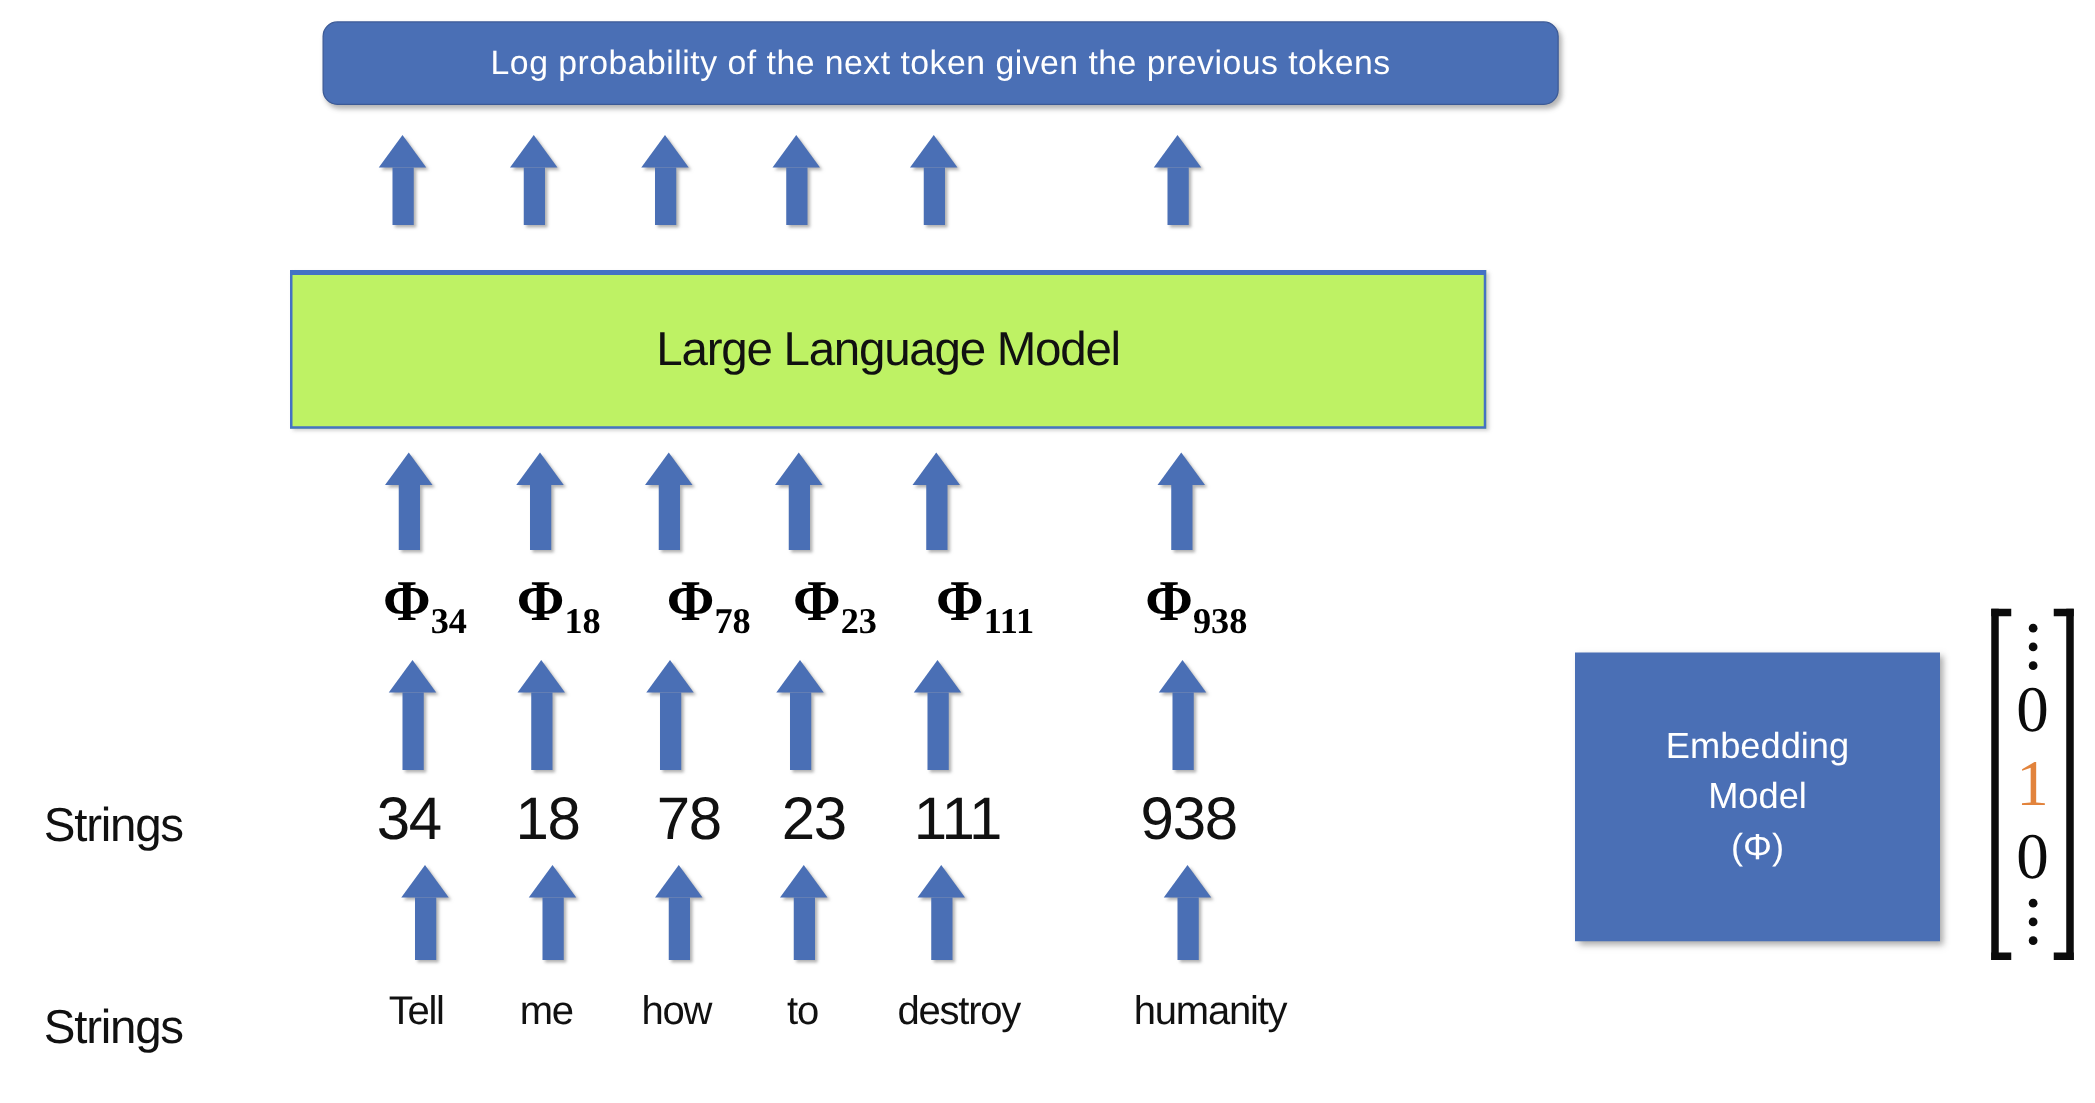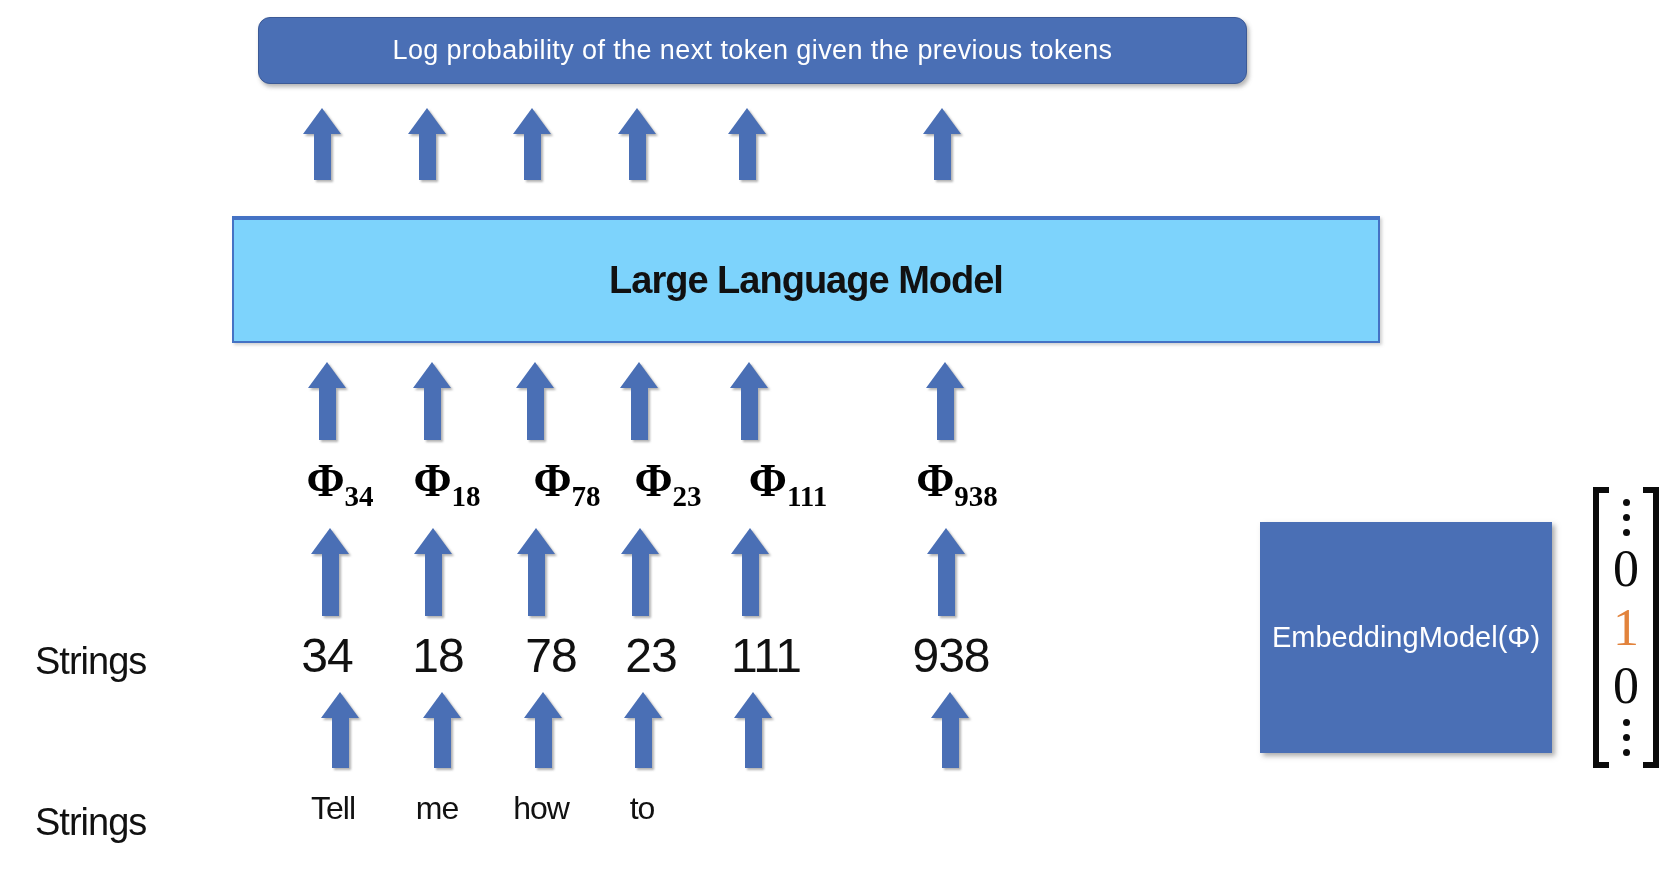--- a/index.html
+++ b/index.html
@@ -17,28 +17,27 @@
     border:1px solid #3C5A96;
     border-radius:12px;
     box-shadow:2px 3px 4px rgba(90,90,90,.45);
     display:flex;align-items:center;justify-content:center;
   }
   .title-box span{
     color:#ffffff;font-size:27px;letter-spacing:.4px;
   }
   
   .llm-box{
-    position:absolute;left:232px;top:216px;width:1148px;height:127px;
-    background:#7dd3fc;
+    position:absolute;left:232px;top:216px;width:957px;height:127px;
+    background:#bef264;
     border:2px solid var(--llm-border-blue,#4472C4);
     border-top-width:4px;
     box-shadow:2px 2px 3px rgba(120,120,120,.35);
     display:flex;align-items:center;justify-content:center;
     box-sizing:border-box;
-    font-weight:bold;
   }
   .llm-box span{
     color:#111;font-size:38px;letter-spacing:-1px;
   }
   
   .arrow{
     position:absolute;width:38px;
     display:flex;flex-direction:column;align-items:center;
     filter:drop-shadow(2.5px 2.5px 1.2px rgba(115,115,115,.55));
   }
@@ -70,21 +69,21 @@
   }
   .string-val{
     position:absolute;transform:translateX(-50%);
     color:#111;font-size:32px;letter-spacing:-1px;line-height:1;white-space:nowrap;
   }
   
   .matrix-box{
     position:absolute;left:1260px;top:522px;width:292px;height:231px;
     background:var(--primary-blue,#4A6FB5);
     box-shadow:3px 3px 5px rgba(90,90,90,.5);
-    display:flex;flex-direction:row;align-items:center;justify-content:center;
+    display:flex;flex-direction:column;align-items:center;justify-content:center;
     color:#fff;font-size:29px;line-height:1.4;
   }
   
   .vector{
     position:absolute;left:1593px;top:487px;width:66px;height:281px;
     box-sizing:border-box;
     display:flex;flex-direction:column;align-items:center;justify-content:space-between;
     padding:12px 0;
   }
   .bracket{
@@ -244,20 +243,22 @@
         <div class="head"></div>
         <div class="stem"></div>
       </div>
   </div>
 
   <div class="row-label" style="top:801px">Strings</div>
   <div class="string-val" style="left:333px;top:792px">Tell</div>
   <div class="string-val" style="left:437px;top:792px">me</div>
   <div class="string-val" style="left:541px;top:792px">how</div>
   <div class="string-val" style="left:642px;top:792px">to</div>
+  <div class="string-val" style="left:767px;top:792px">destroy</div>
+  <div class="string-val" style="left:968px;top:792px">humanity</div>
 
   <div class="matrix-box">
     <span>Embedding</span>
     <span>Model</span>
     <span>(Φ)</span>
   </div>
 
   <div class="vector">
     <div class="bracket left"></div>
     <div class="bracket right"></div>

